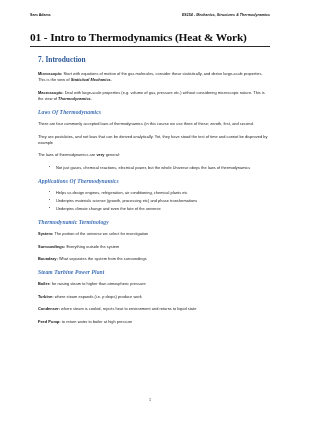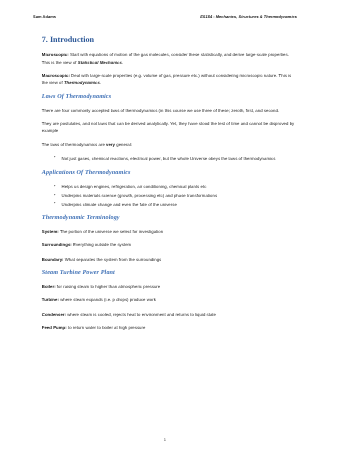--- a/index.html
+++ b/index.html
@@ -113,20 +113,21 @@
 </head>
 <body>
 
 <div class="page">
 
   <div class="runhead">
     <span class="runhead-left">Sam Adams</span>
     <span class="runhead-right">ES154 - Mechanics, Structures &amp; Thermodynamics</span>
   </div>
 
+  <h1 class="doc-title">01 - Intro to Thermodynamics (Heat &amp; Work)</h1>
 
   <h2 class="h2">7. Introduction</h2>
 
   <div class="body-block">
 
     <p class="para">
       <b>Microscopic:</b><span> Start with equations of motion of the gas molecules, consider these statistically, and derive large-scale properties. This is the view of </span><span class="bi">Statistical Mechanics</span><span>.</span>
     </p>
 
     <p class="para">

